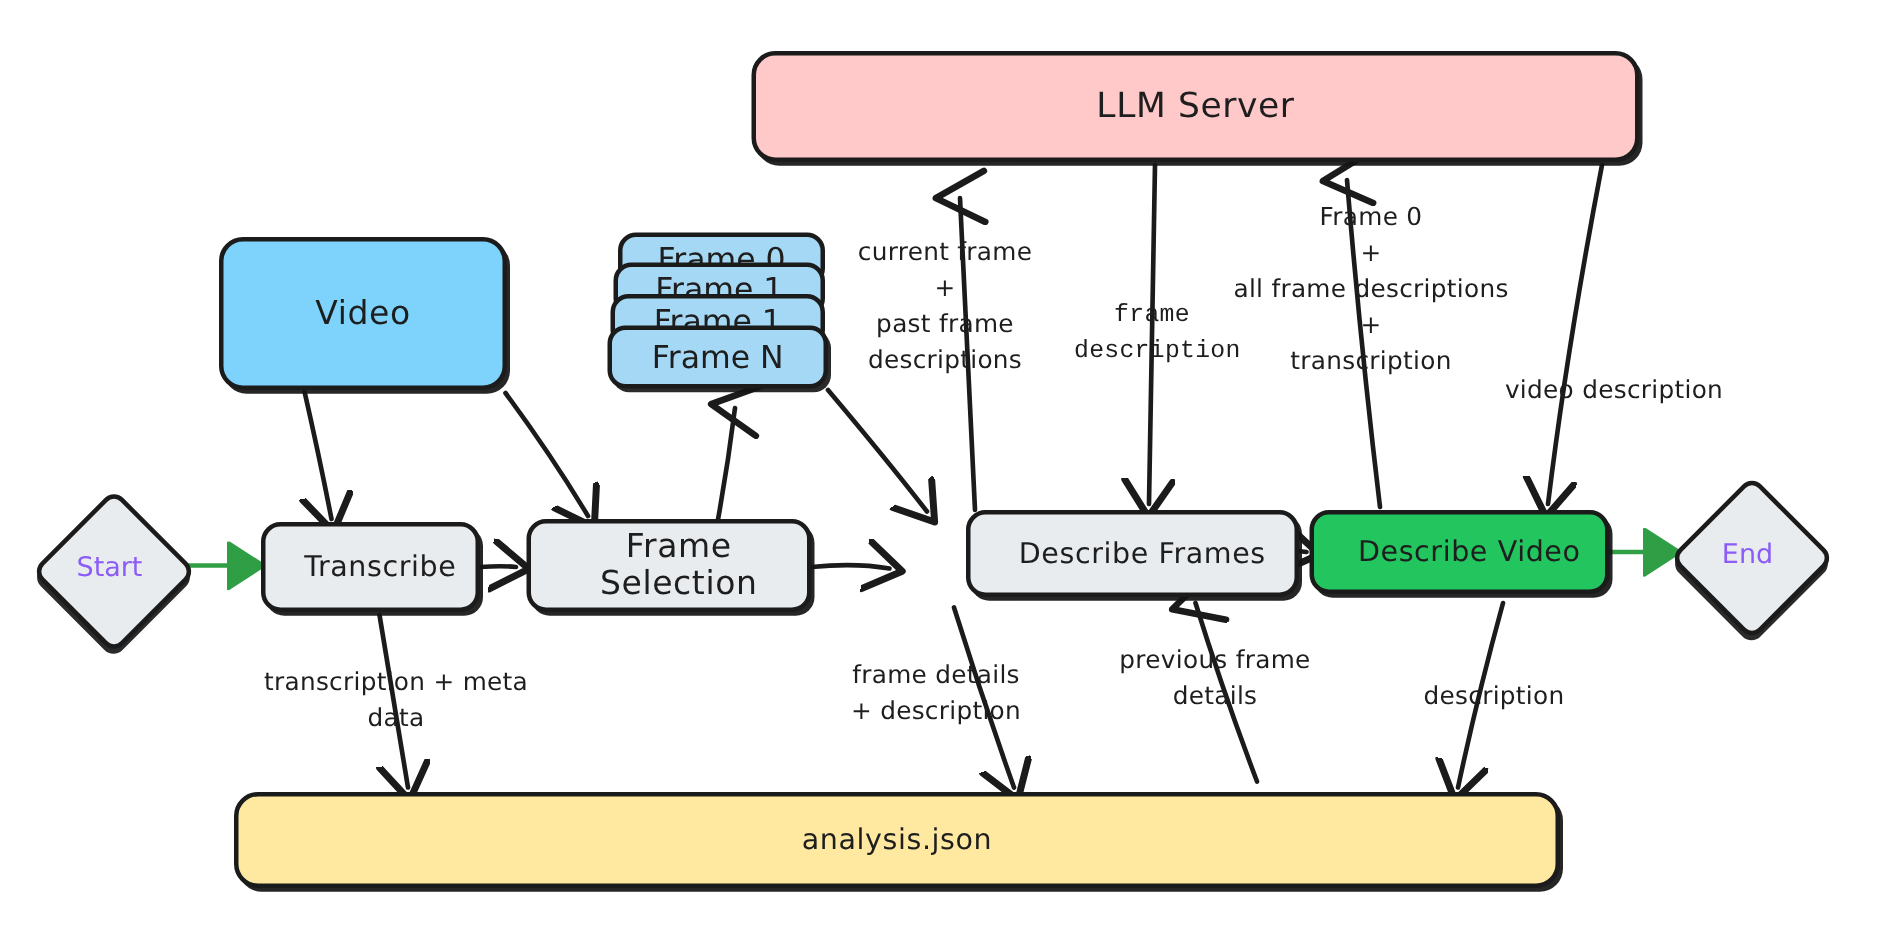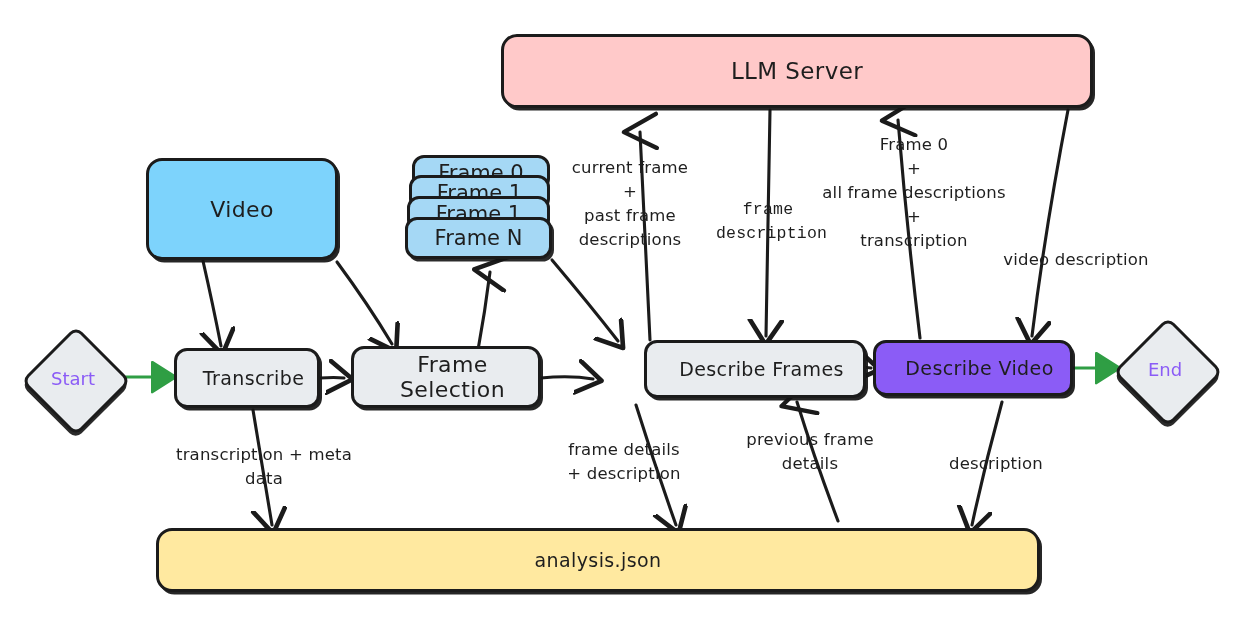--- a/index.html
+++ b/index.html
@@ -183,21 +183,21 @@
   </div>
 
   <div class="node rect rect-sm" style="left:351px; top:346px; width:190px; height:62px; background:#e9ecef; font-size:22px;">
     <span>Frame Selection</span>
   </div>
 
   <div class="node rect rect-sm" style="left:606px; top:340px; width:222px; height:58px; background:#e9ecef; font-size:19px;margin-left:38px;">
     <span>Describe Frames</span>
   </div>
 
-  <div class="node rect rect-sm" style="left:873px; top:340px; width:200px; height:56px; background:#8b5cf6; font-size:19px;">
+  <div class="node rect rect-sm" style="left:873px; top:340px; width:200px; height:56px; background:#22c55e; font-size:19px;">
     <span>Describe Video</span>
   </div>
 
   <div class="diamond-wrap" style="left:1112px; top:324px; width:106px; height:90px;">
     <div class="diamond-shape"></div>
     <span class="diamond-label">End</span>
   </div>
 
   <div class="node rect" style="left:156px; top:528px; width:884px; height:64px; background:#ffe9a0; font-size:19px;">
     <span>analysis.json</span>

